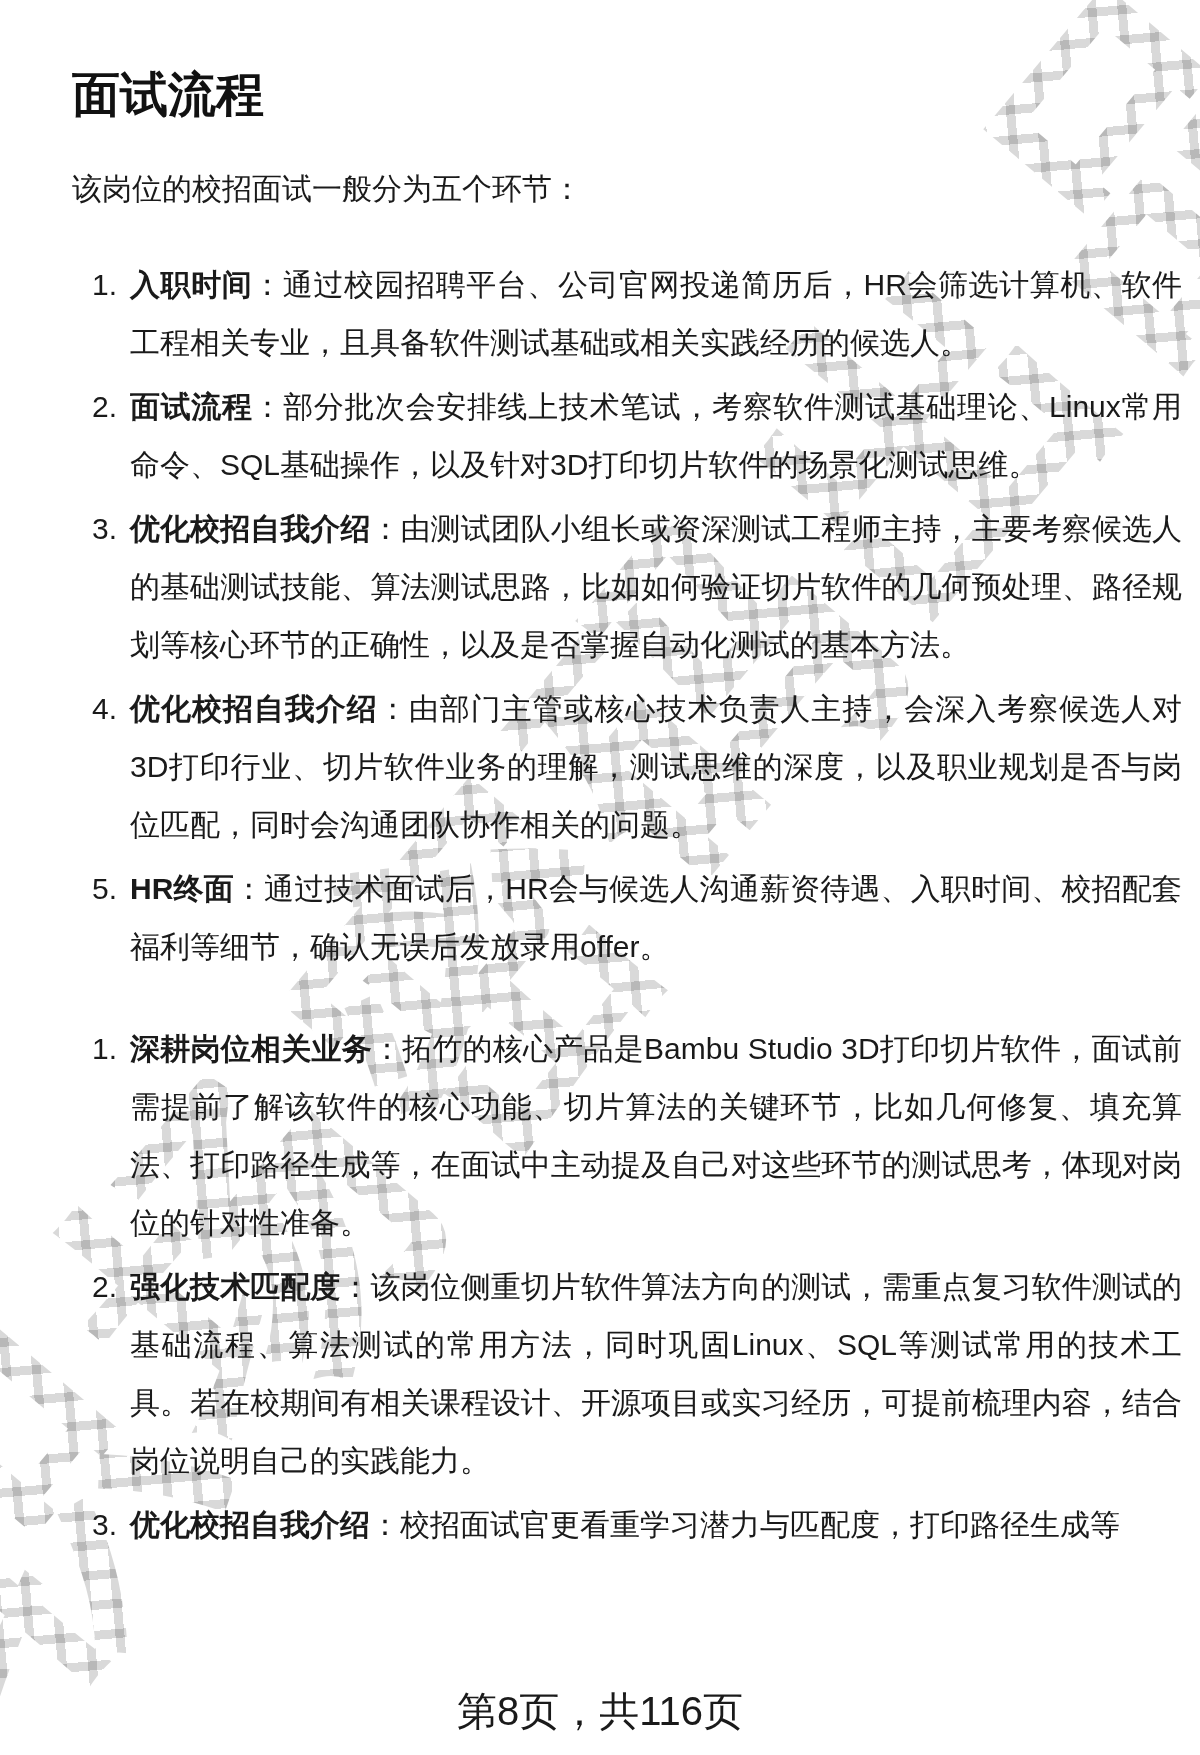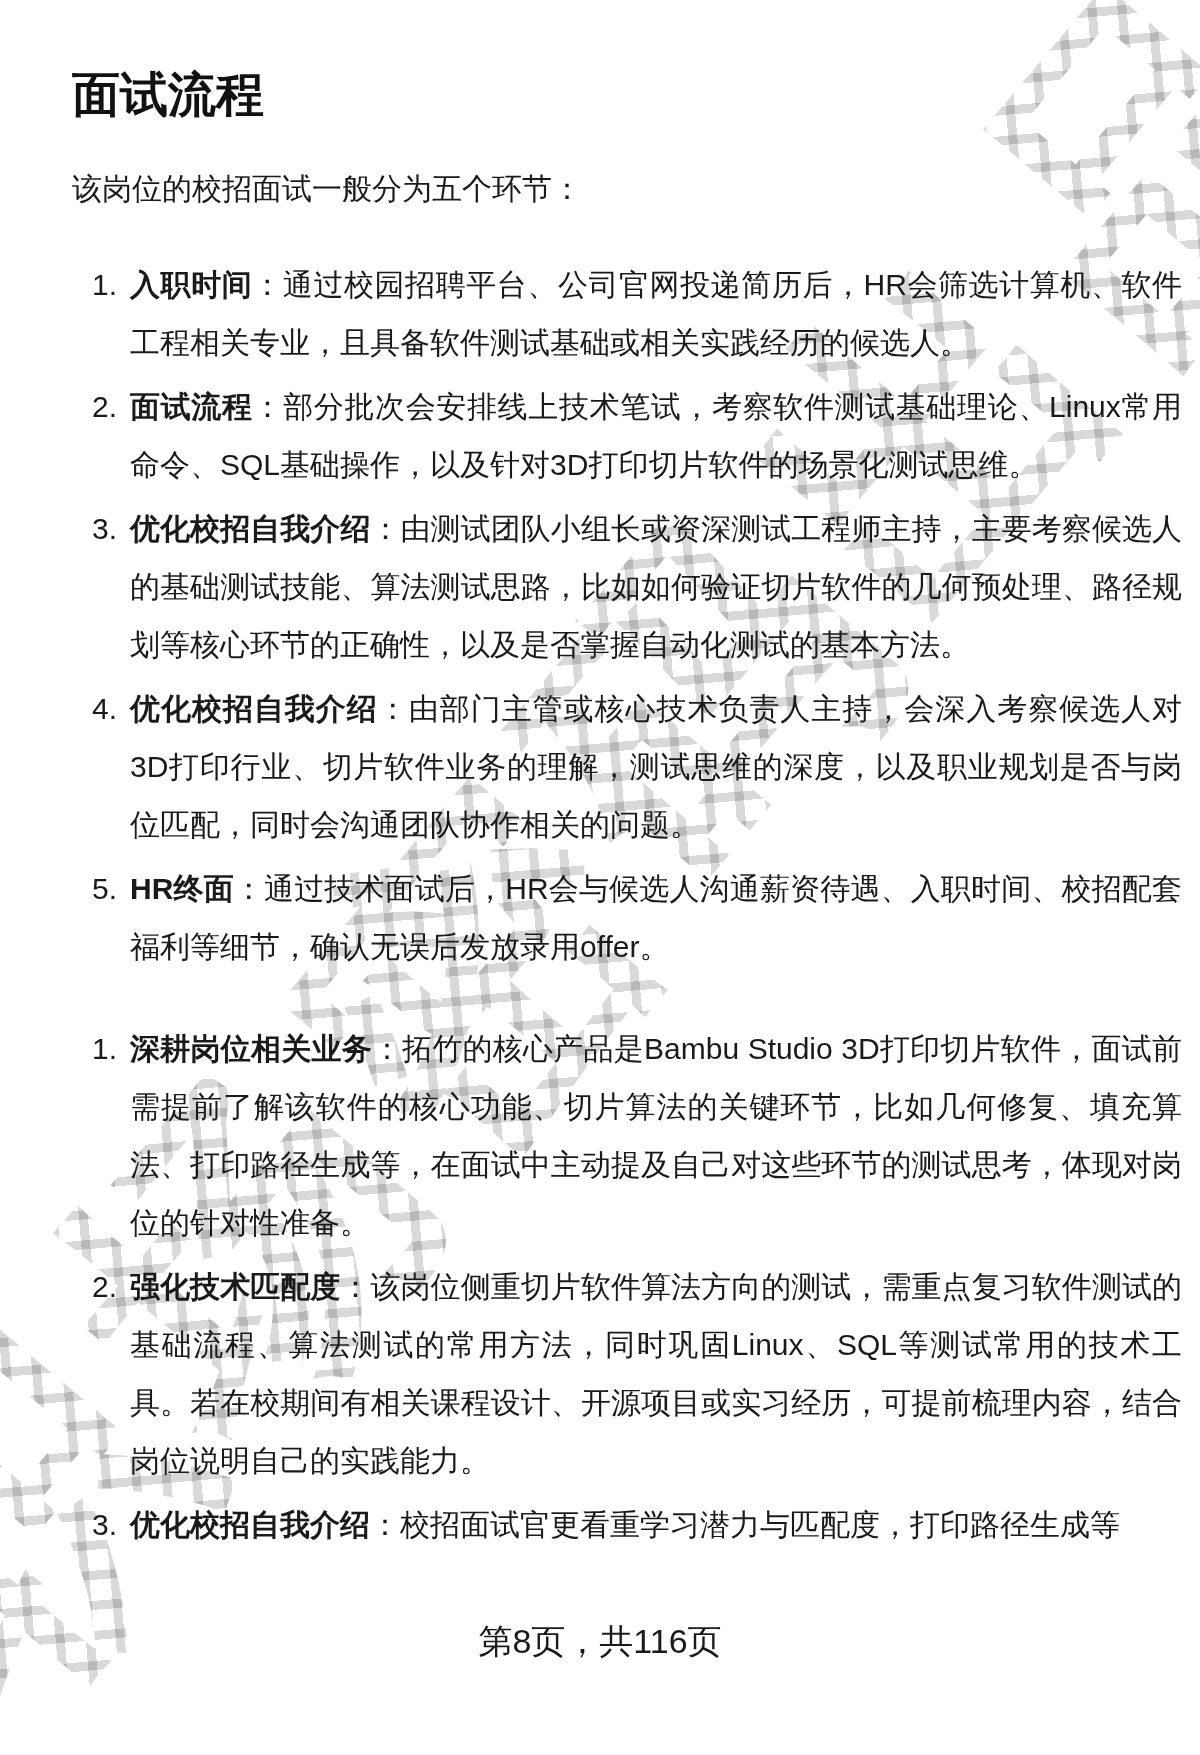--- a/index.html
+++ b/index.html
@@ -72,22 +72,22 @@
     position: absolute;
     left: 20px;
     top: 0;
   }
   .item .term { font-weight: 700; }
 
   .footer {
     position: absolute;
     left: 0;
     right: 0;
-    top: 1612px;
-    font-size: 34px;
+    top: 1682px;
+    font-size: 40px;
     line-height: 58px;
     text-align: center;
     color: #1a1a1a;
     z-index: 1;
   }
 </style>
 </head>
 <body>
 
 <div class="page">

